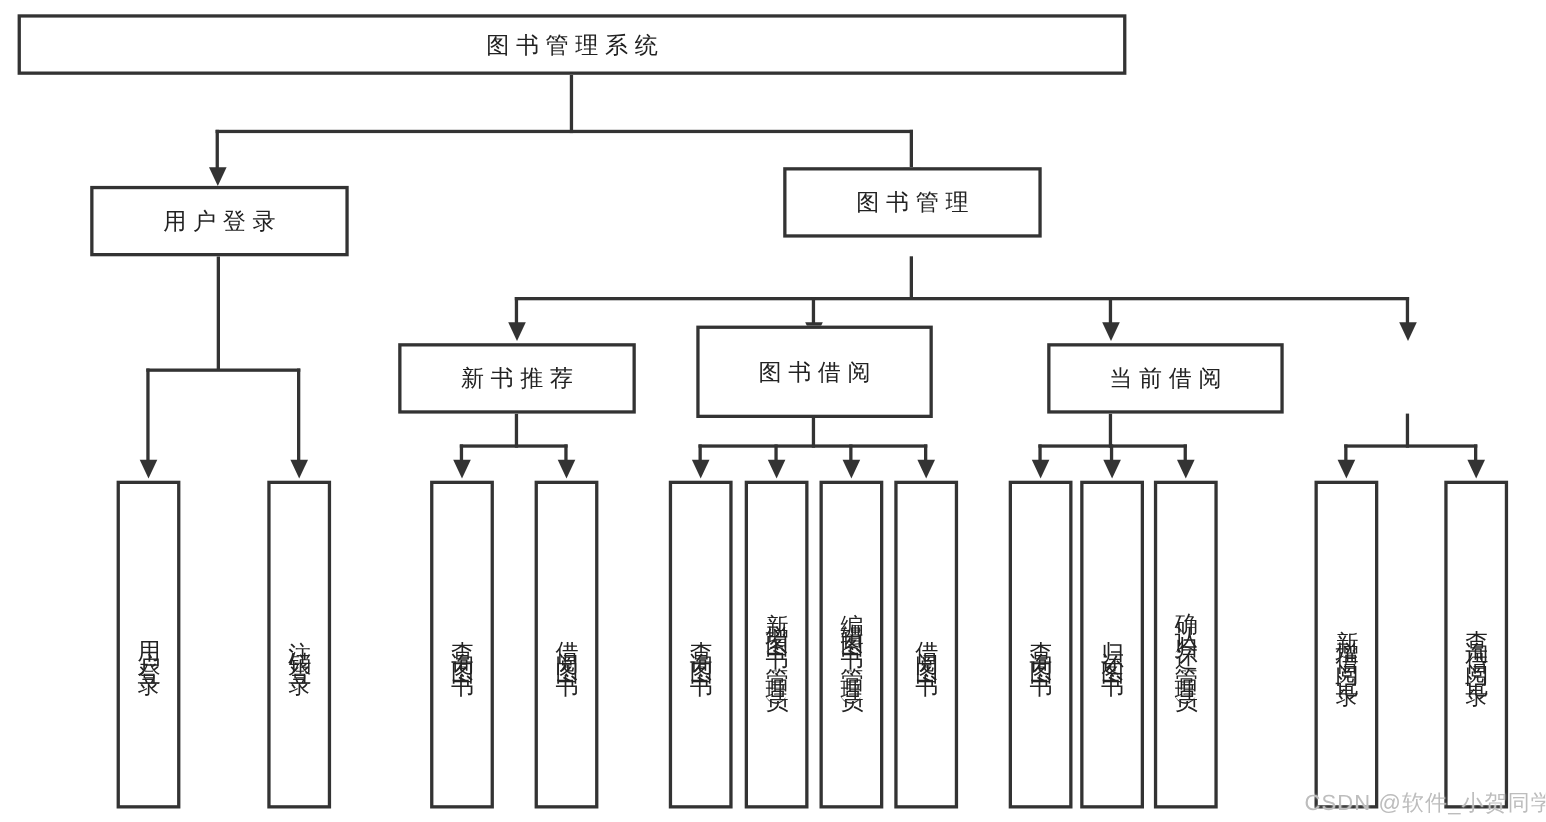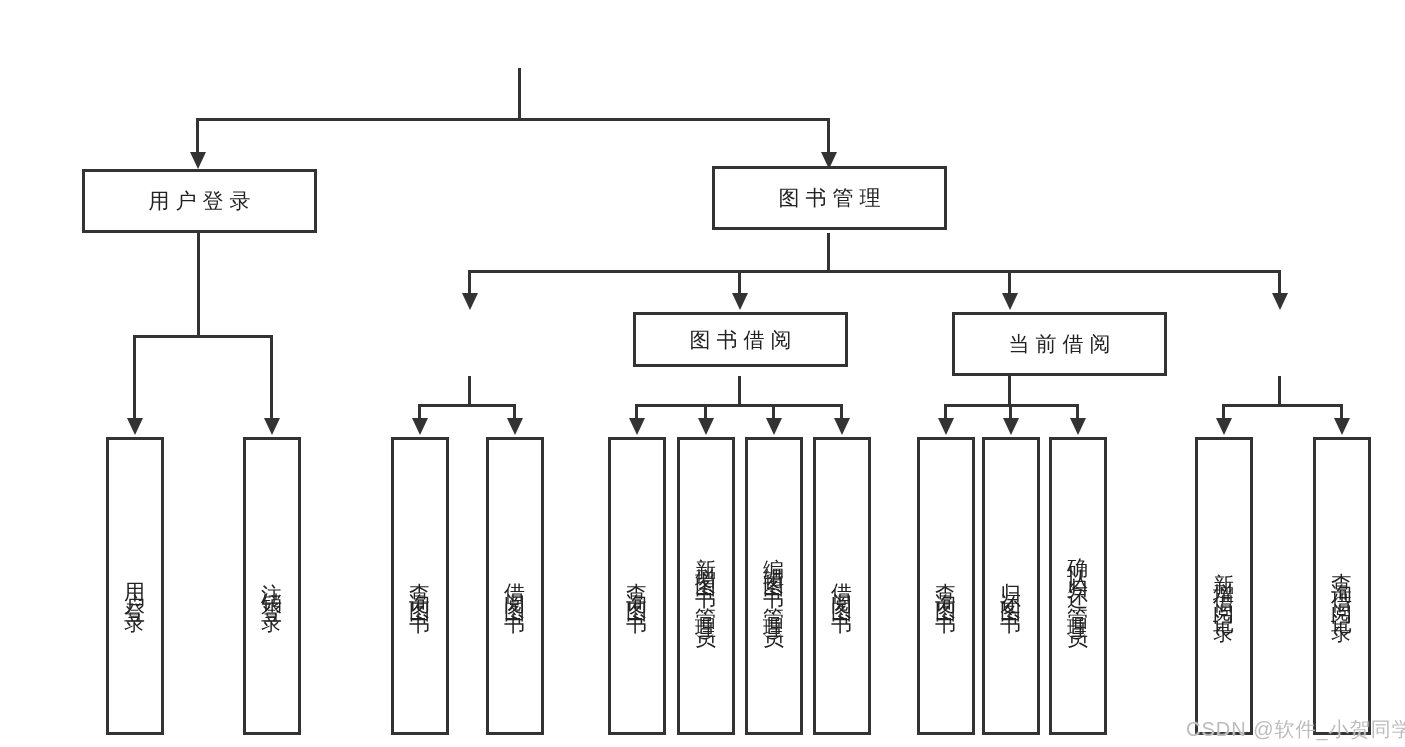--- a/index.html
+++ b/index.html
@@ -88,29 +88,35 @@
   <div class="arrow" style="left:629px;top:418px"></div>
   <div class="arrow" style="left:698px;top:418px"></div>
   <div class="arrow" style="left:766px;top:418px"></div>
   <div class="arrow" style="left:834px;top:418px"></div>
   <div class="arrow" style="left:938px;top:418px"></div>
   <div class="arrow" style="left:1003px;top:418px"></div>
   <div class="arrow" style="left:1070px;top:418px"></div>
   <div class="arrow" style="left:1216px;top:418px"></div>
   <div class="arrow" style="left:1334px;top:418px"></div>
 
+  <div class="box" style="left:16px;top:13px;width:1008px;height:55px">
+    <span class="hlabel">图书管理系统</span>
+  </div>
 
   <div class="box" style="left:82px;top:169px;width:235px;height:64px">
     <span class="hlabel">用户登录</span>
   </div>
-  <div class="box" style="left:712px;top:166px;width:235px;height:64px">
+  <div class="box" style="left:712px;top:152px;width:235px;height:64px">
     <span class="hlabel">图书管理</span>
   </div>
 
-  <div class="box" style="left:633px;top:312px;width:215px;height:55px">
+  <div class="box" style="left:362px;top:312px;width:216px;height:64px">
+    <span class="hlabel">新书推荐</span>
+  </div>
+  <div class="box" style="left:633px;top:296px;width:215px;height:84px">
     <span class="hlabel">图书借阅</span>
   </div>
   <div class="box" style="left:952px;top:312px;width:215px;height:64px">
     <span class="hlabel">当前借阅</span>
   </div>
 
   <div class="box" style="left:106px;top:437px;width:58px;height:298px">
     <span class="vlabel">用户登录</span>
   </div>
   <div class="box" style="left:243px;top:437px;width:58px;height:298px">

